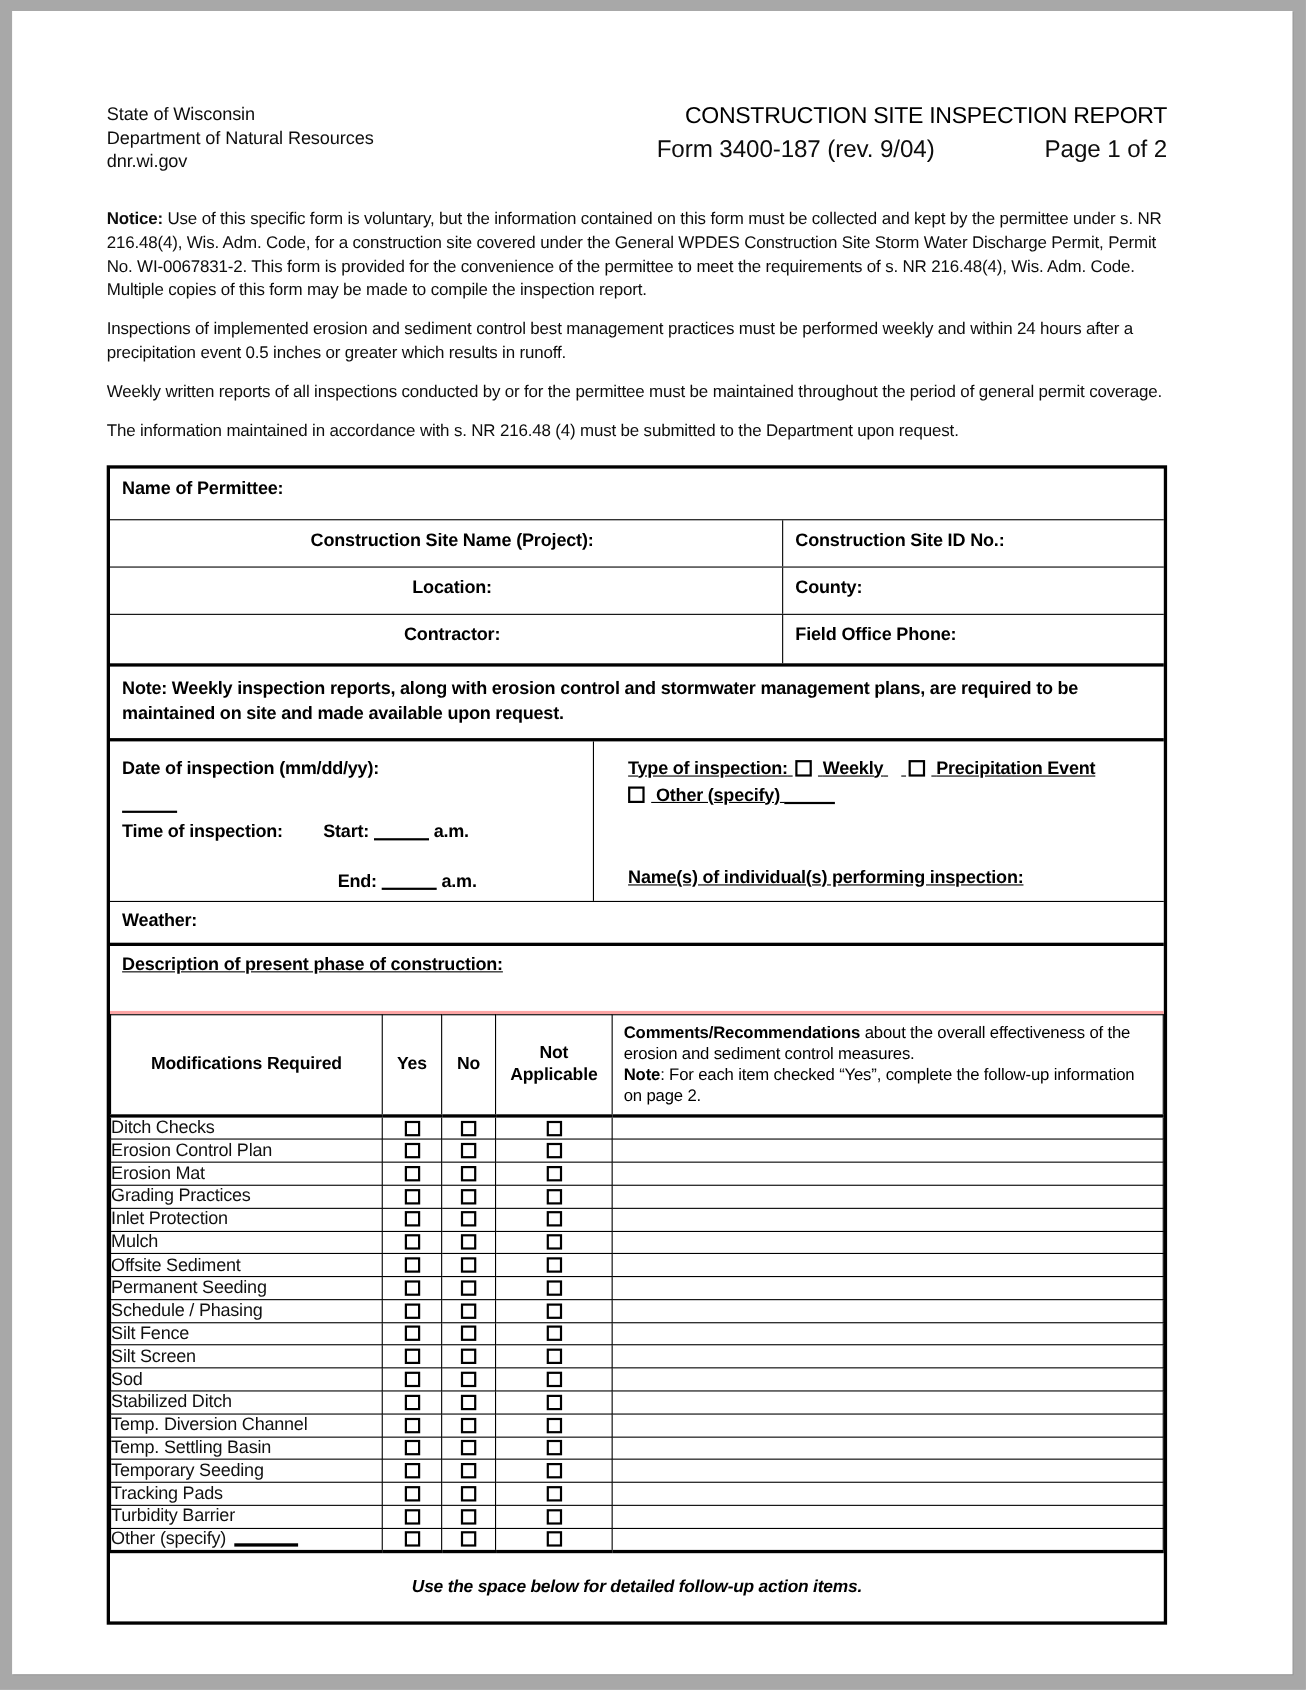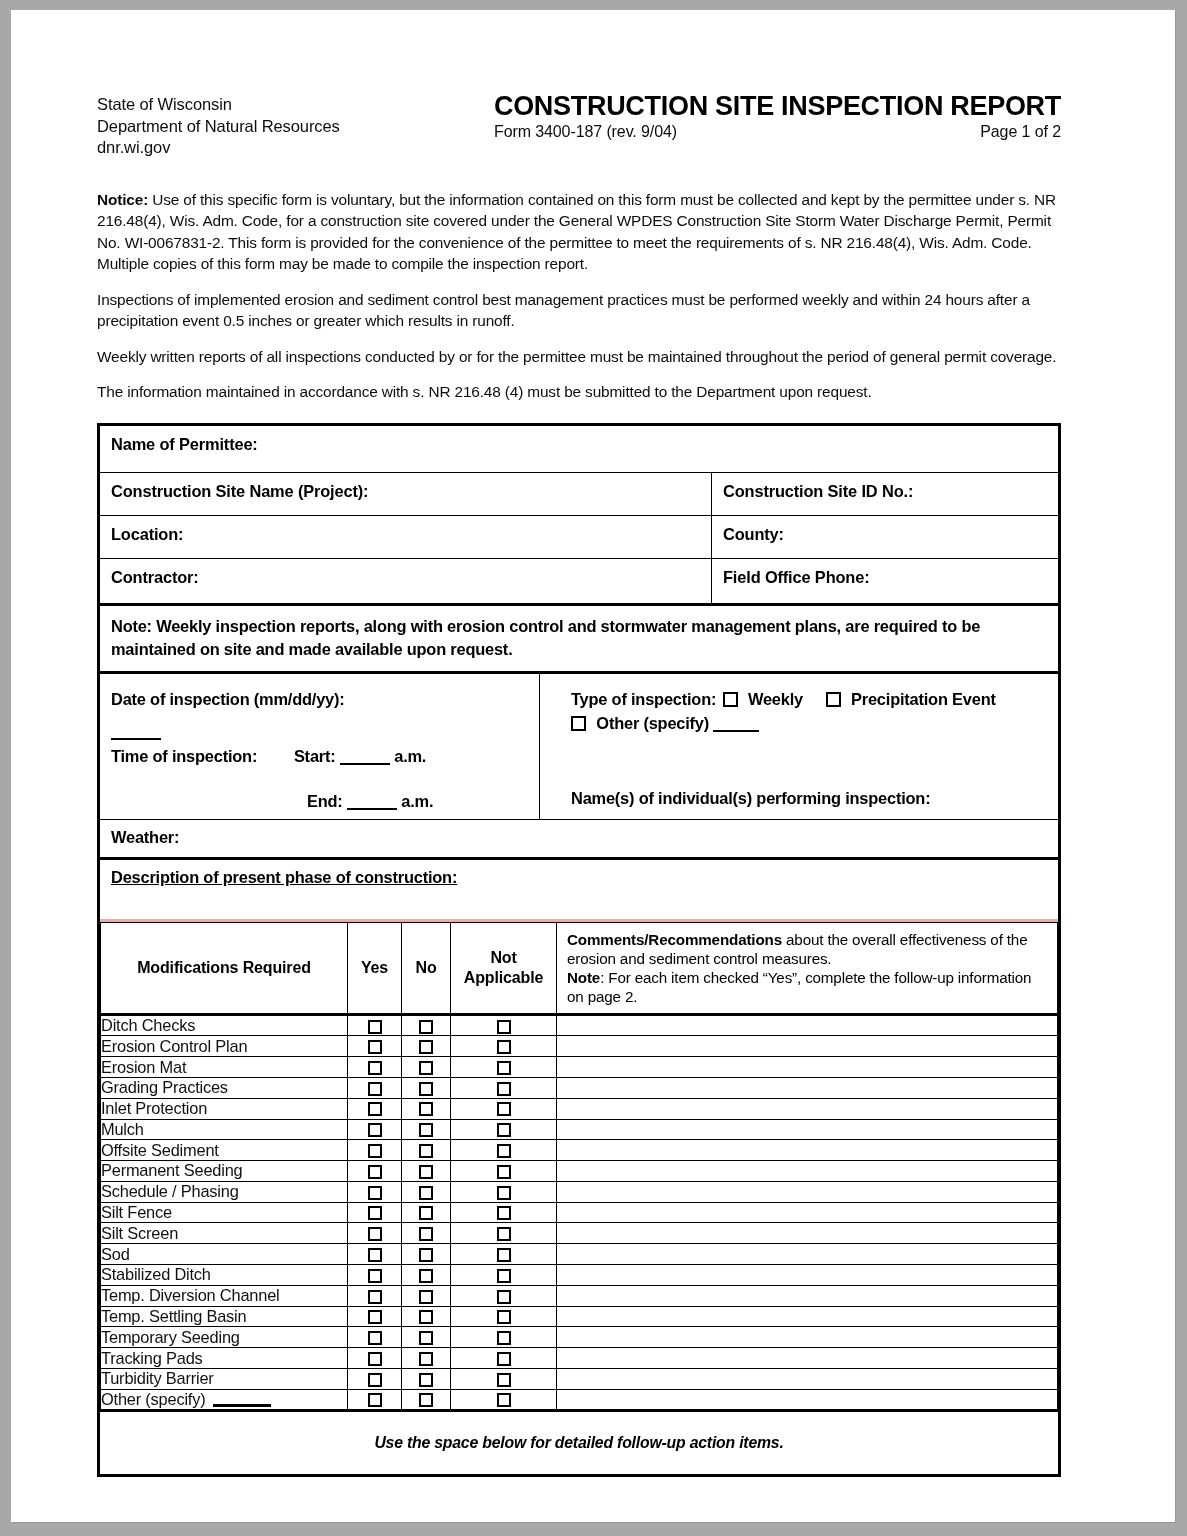--- a/index.html
+++ b/index.html
@@ -29,27 +29,27 @@
 
   
   .masthead { display: flex; padding-top: 68px; }
   .mast-left { width: 480px; }
   .mast-left div {
     font-size: 16.5px; line-height: 21.5px; color: #0d0d0d;
     letter-spacing: -0.1px;
   }
   .mast-right { flex: 1; padding-left: 20px; }
   .doc-title {
-    font-size: 27px; font-weight: bold; letter-spacing: -0.3px;
+    font-size: 21px; font-weight: normal; letter-spacing: -0.3px;
     color: #000; text-align: right; line-height: 24px;
     white-space: nowrap;
   }
   .doc-sub {
     display: flex; justify-content: space-between;
-    font-size: 16px; color: #0d0d0d; margin-top: 5px;
+    font-size: 22px; color: #0d0d0d; margin-top: 5px;
     letter-spacing: -0.1px;
   }
 
   
   .notice { margin-top: 30px; }
   .notice p {
     margin: 0 0 14px 0;
     font-size: 15.4px; line-height: 21.5px;
     color: #0d0d0d; text-align: left; letter-spacing: -0.15px;
   }
@@ -64,40 +64,40 @@
   }
   .fbox { border-bottom: 1.6px solid #000; }
   .fbox.thick { border-bottom: 3px solid #000; }
   .frow { display: flex; }
   .fcell {
     padding: 9px 0 9px 11px;
     font-size: 16.4px; font-weight: bold; color: #000;
     letter-spacing: -0.15px;
   }
   .fcell.divider { border-right: 1.6px solid #000; }
-  .c-left  { width: 612px; }
+  .c-left  { width: 612px; text-align: center; }
   .c-right { flex: 1; }
 
   .h-permittee { height: 46px; }
   .h-std       { height: 42px; }
   .h-contr     { height: 44px; }
 
   .note-box {
     padding: 9px 14px 10px 11px;
     font-size: 16.4px; font-weight: bold; line-height: 23px;
     letter-spacing: -0.2px; color: #000;
   }
 
   
   .insp { display: flex; border-bottom: 1.6px solid #000; gap: 20px; }
   .insp-l {
     width: 440px; border-right: 1.6px solid #000;
     padding: 16px 0 10px 11px; position: relative; height: 145px;
   }
-  .insp-r { flex: 1; padding: 16px 0 10px 11px; }
+  .insp-r { flex: 1; padding: 16px 0 10px 11px; text-decoration: underline; }
   .lbl-b { font-size: 16.4px; font-weight: bold; color: #000; letter-spacing: -0.2px; }
   .blank-sm { display: inline-block; border-bottom: 2px solid #000; width: 46px; vertical-align: -3px; }
   .blank-md { display: inline-block; border-bottom: 2px solid #000; width: 50px; vertical-align: -3px; }
   .time-line2 { margin-top: 26px; padding-left: 196px; }
   .ck {
     display: inline-block; width: 15px; height: 15px;
     border: 2px solid #000; background: #fff;
     vertical-align: -2px; margin: 0 6px 0 2px;
   }
   .type-l2 { margin-top: 5px; }

